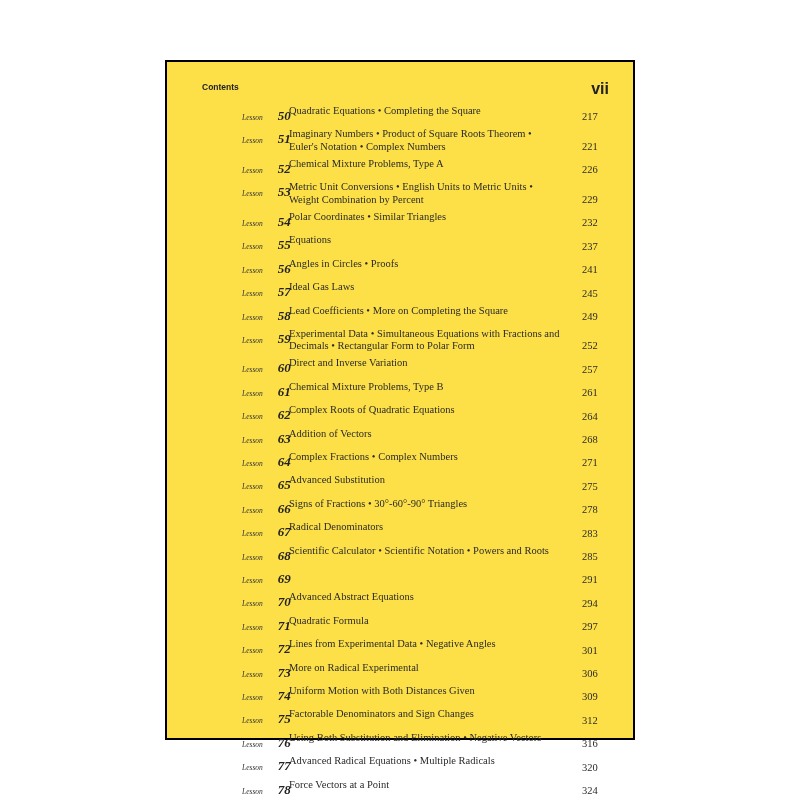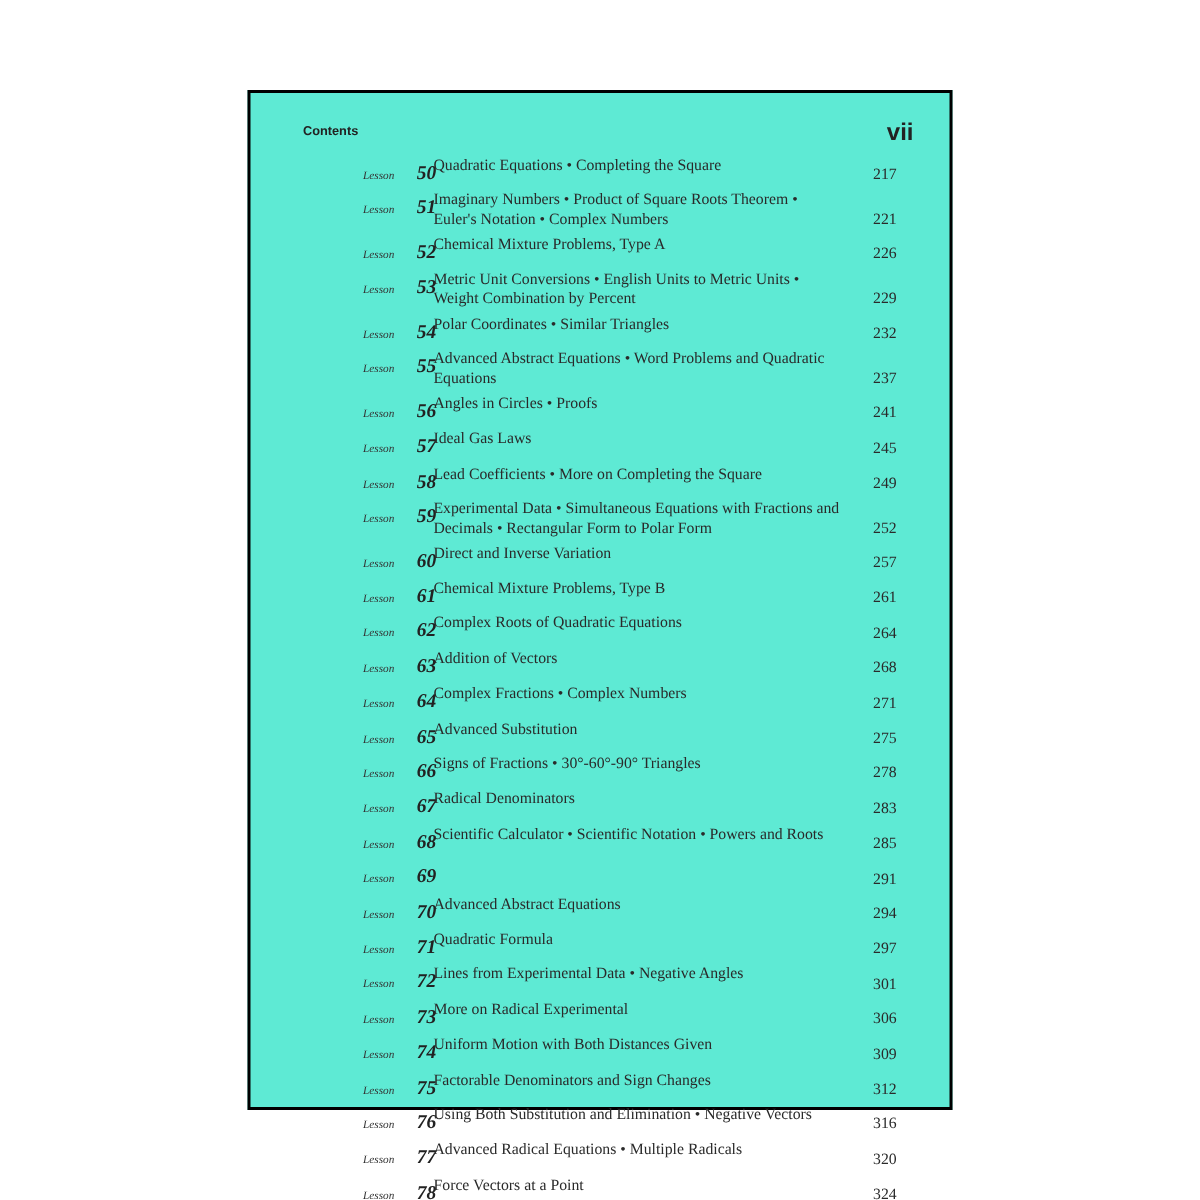--- a/index.html
+++ b/index.html
@@ -2,21 +2,21 @@
 <html><head>
   <meta charset="utf-8">
   <style>
     html, body { margin: 0; padding: 0; background: #ffffff; }
     body { width: 800px; height: 800px; position: relative; overflow: hidden; }
     .page {
       position: absolute;
       left: 165px; top: 60px;
       width: 466px; height: 676px;
       border: 2px solid #000;
-      background: #5eead4;
+      background: #fde047;
     }
     .running-head {
       position: absolute;
       left: 35px; top: 20px;
       font-family: "Liberation Sans", sans-serif;
       font-weight: bold;
       font-size: 8.5px;
       color: #222;
     }
     .folio {
@@ -114,21 +114,20 @@
       <div class="entry">
         <div class="lesson-label"><span class="lesson-word">Lesson</span><span class="lesson-num">54</span></div>
         <div class="title-block">
           <span class="title-line">Polar Coordinates • Similar Triangles</span>
         </div>
         <div class="page-num">232</div>
       </div>
       <div class="entry">
         <div class="lesson-label"><span class="lesson-word">Lesson</span><span class="lesson-num">55</span></div>
         <div class="title-block">
-          <span class="title-line">Advanced Abstract Equations • Word Problems and Quadratic</span>
           <span class="title-line">Equations</span>
         </div>
         <div class="page-num">237</div>
       </div>
       <div class="entry">
         <div class="lesson-label"><span class="lesson-word">Lesson</span><span class="lesson-num">56</span></div>
         <div class="title-block">
           <span class="title-line">Angles in Circles • Proofs</span>
         </div>
         <div class="page-num">241</div>

